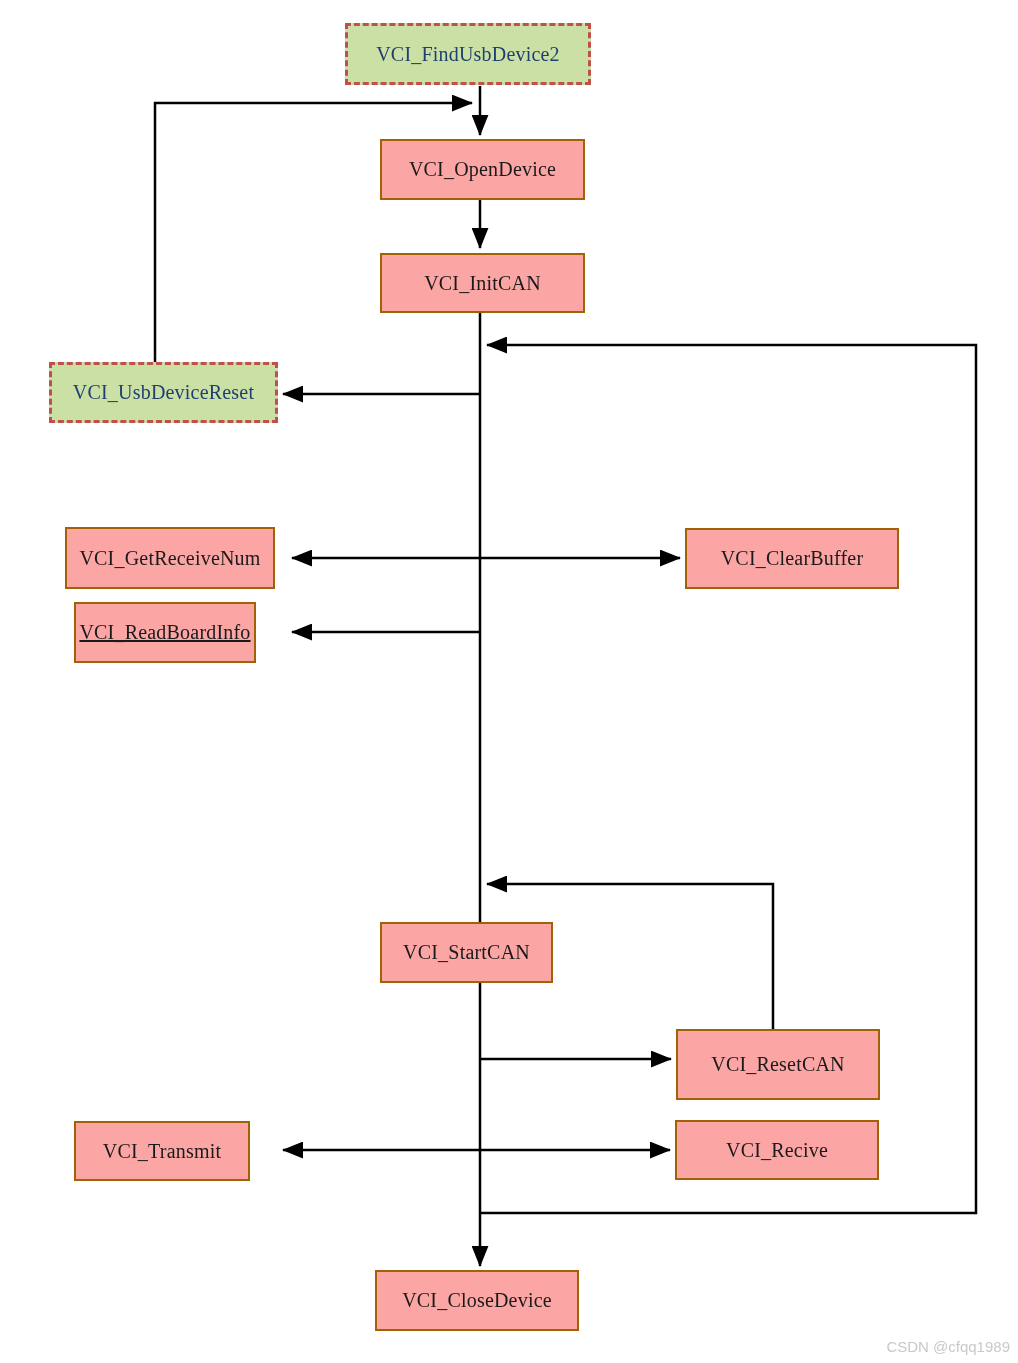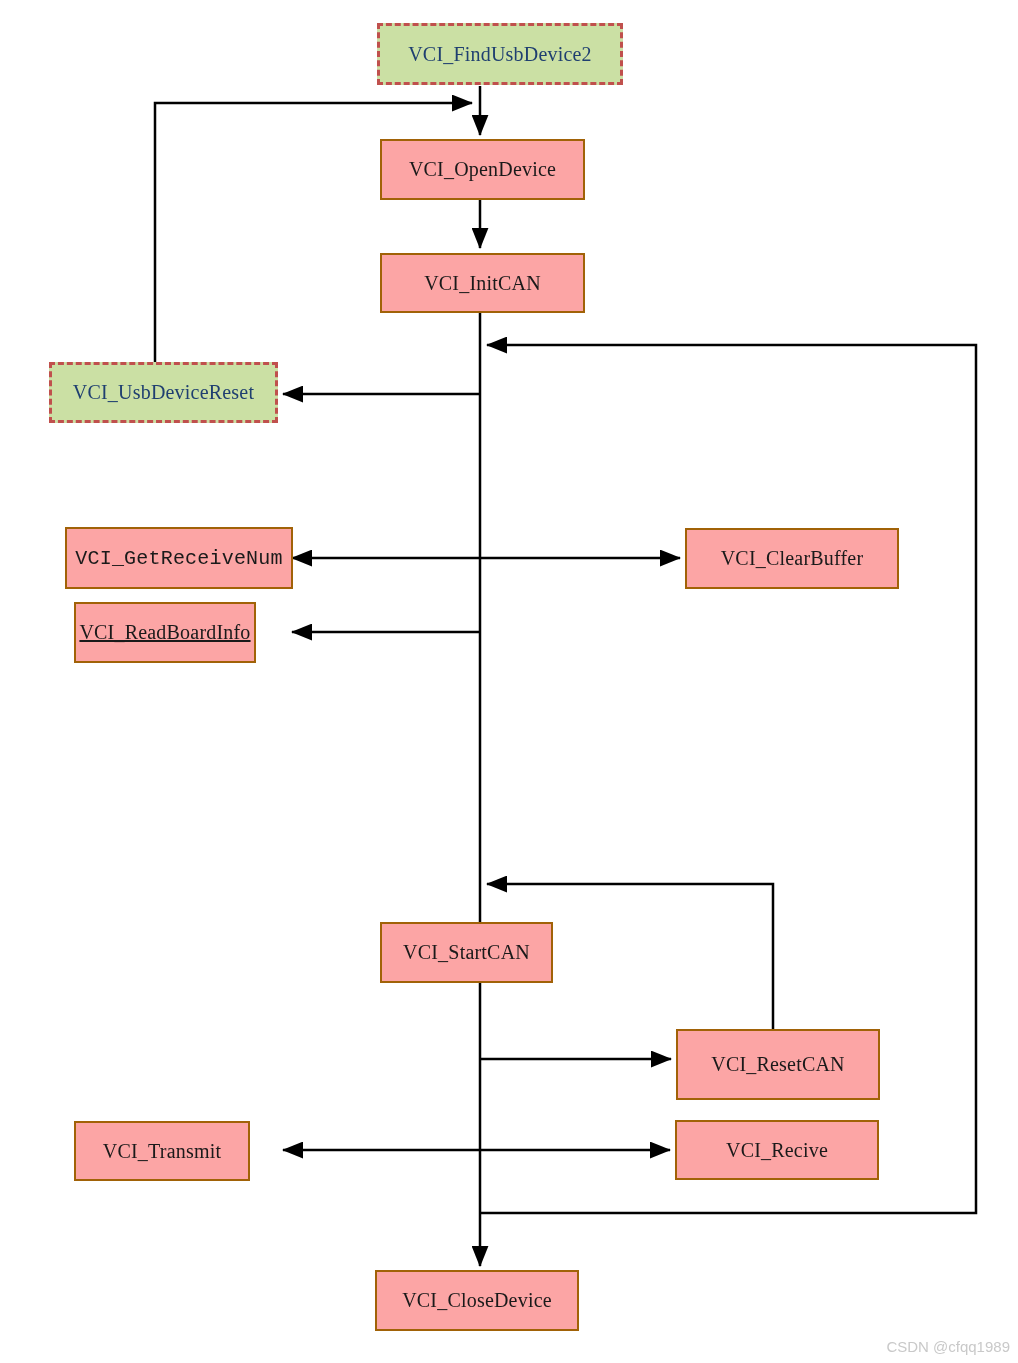--- a/index.html
+++ b/index.html
@@ -21,25 +21,25 @@
     font-size:20px;color:#1a1a1a;
     letter-spacing:0.2px;
     white-space:nowrap;
   }
   .node.hl{
     background:#cbe0a4;
     border:3px dashed #c0504d;
     color:#1f3f70;
   }
   
-  .n-find      {left:377px;top:23px;  width:246px;height:62px;}
+  .n-find      {left:345px;top:23px;  width:246px;height:62px;}
   .n-open      {left:380px;top:139px; width:205px;height:61px;}
   .n-init      {left:380px;top:253px; width:205px;height:60px;}
   .n-usbreset  {left:49px; top:362px; width:229px;height:61px;}
-  .n-getrecv   {left:65px; top:527px; width:228px;height:62px;font-family:Liberation Mono, monospace;}
+  .n-getrecv   {left:65px; top:527px; width:210px;height:62px;}
   .n-readboard {left:74px; top:602px; width:182px;height:61px;text-decoration:underline;}
   .n-clearbuf  {left:685px;top:528px; width:214px;height:61px;}
   .n-start     {left:380px;top:922px; width:173px;height:61px;}
   .n-reset     {left:676px;top:1029px;width:204px;height:71px;}
   .n-transmit  {left:74px; top:1121px;width:176px;height:60px;}
   .n-recive    {left:675px;top:1120px;width:204px;height:60px;}
   .n-close     {left:375px;top:1270px;width:204px;height:61px;}
   .watermark{
     position:absolute;right:8px;bottom:8px;
     font-family:"Liberation Sans", sans-serif;

